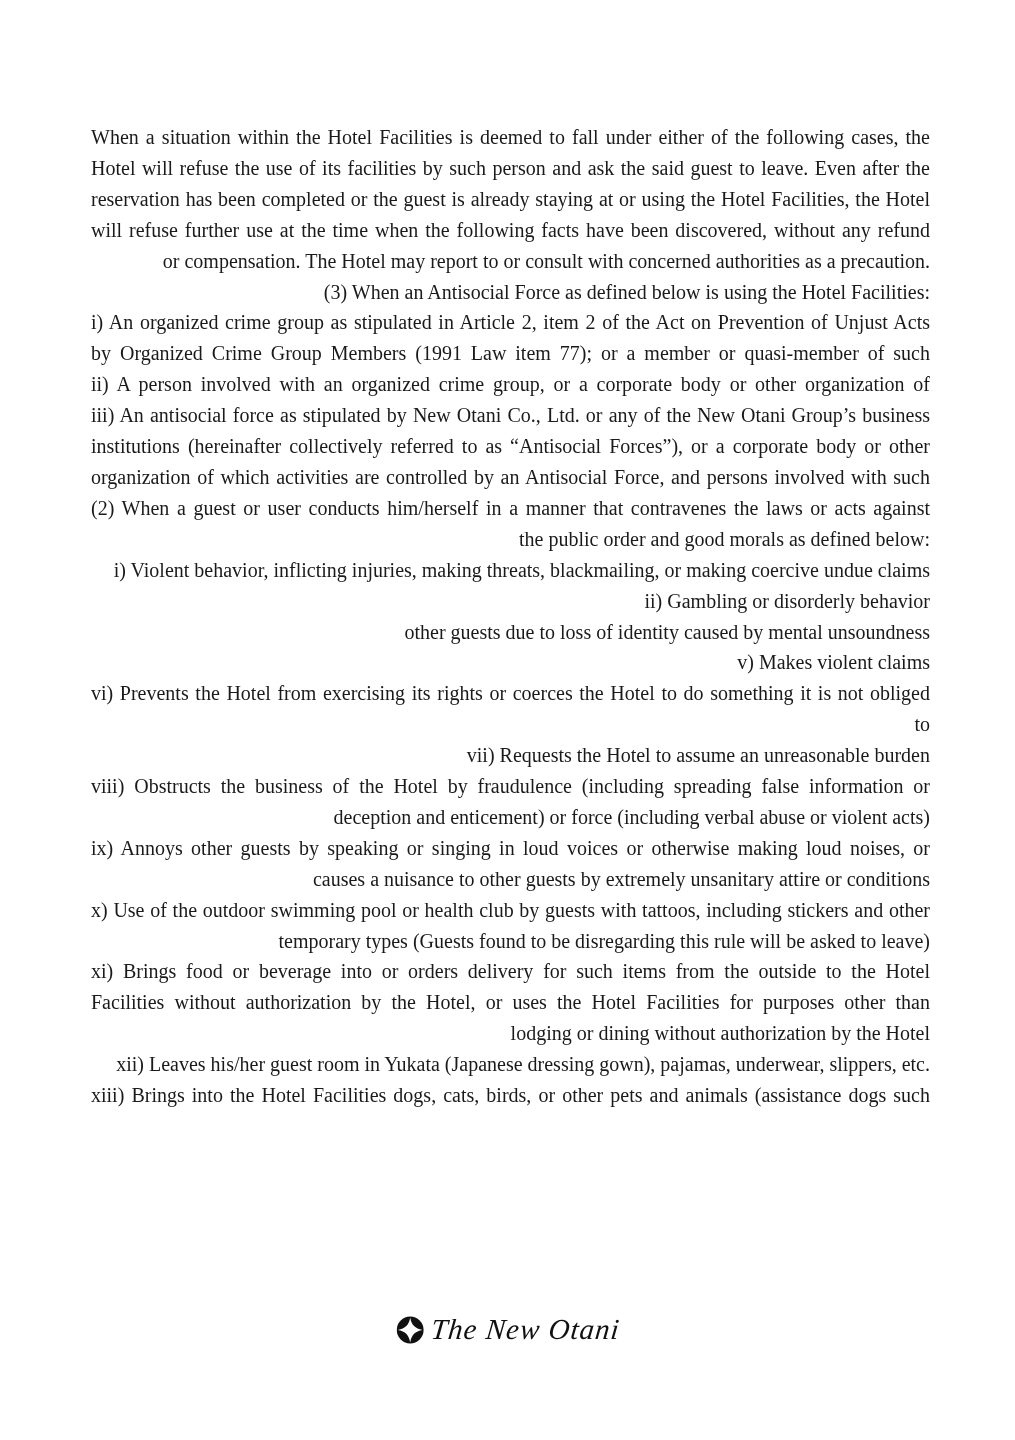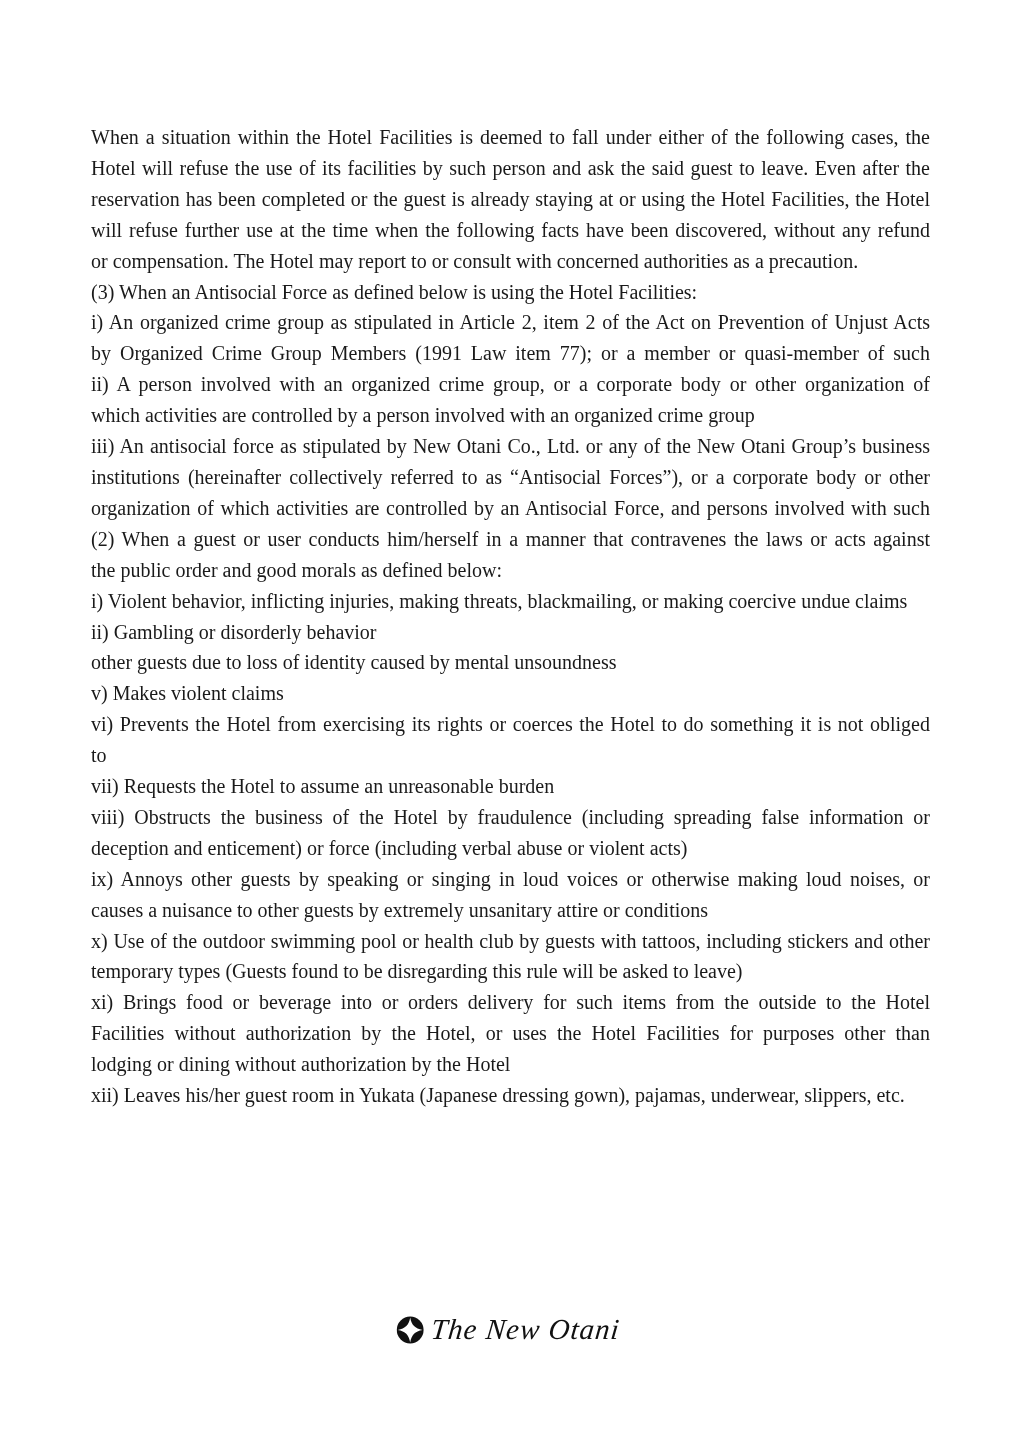--- a/index.html
+++ b/index.html
@@ -22,21 +22,21 @@
     width: 839px;
     color: #1a1a1a;
     font-size: 20px;
     line-height: 30.9px;
   }
   .paragraph {
     margin: 0;
     padding: 0;
   }
   .line {
-    text-align: left;
+    text-align: right;
   }
   .line.justify {
     text-align: justify;
     text-align-last: justify;
   }
   .footer-logo {
     position: absolute;
     top: 1313px;
     left: 50%;
     transform: translateX(-50%);
@@ -75,21 +75,20 @@
       </div>
       <div class="paragraph">
         <div class="line">(3) When an Antisocial Force as defined below is using the Hotel Facilities:</div>
       </div>
       <div class="paragraph">
         <div class="line justify">i) An organized crime group as stipulated in Article 2, item 2 of the Act on Prevention of Unjust Acts</div>
         <div class="line justify">by Organized Crime Group Members (1991 Law item 77); or a member or quasi-member of such</div>
       </div>
       <div class="paragraph">
         <div class="line justify">ii) A person involved with an organized crime group, or a corporate body or other organization of</div>
-        <div class="line">which activities are controlled by a person involved with an organized crime group</div>
       </div>
       <div class="paragraph">
         <div class="line justify">iii) An antisocial force as stipulated by New Otani Co., Ltd. or any of the New Otani Group’s business</div>
         <div class="line justify">institutions (hereinafter collectively referred to as “Antisocial Forces”), or a corporate body or other</div>
         <div class="line justify">organization of which activities are controlled by an Antisocial Force, and persons involved with such</div>
       </div>
       <div class="paragraph">
         <div class="line justify">(2) When a guest or user conducts him/herself in a manner that contravenes the laws or acts against</div>
         <div class="line">the public order and good morals as defined below:</div>
       </div>
@@ -125,20 +124,23 @@
         <div class="line">temporary types (Guests found to be disregarding this rule will be asked to leave)</div>
       </div>
       <div class="paragraph">
         <div class="line justify">xi) Brings food or beverage into or orders delivery for such items from the outside to the Hotel</div>
         <div class="line justify">Facilities without authorization by the Hotel, or uses the Hotel Facilities for purposes other than</div>
         <div class="line">lodging or dining without authorization by the Hotel</div>
       </div>
       <div class="paragraph">
         <div class="line">xii) Leaves his/her guest room in Yukata (Japanese dressing gown), pajamas, underwear, slippers, etc.</div>
       </div>
+      <div class="paragraph">
+        <div class="line justify">xiii) Brings into the Hotel Facilities dogs, cats, birds, or other pets and animals (assistance dogs such</div>
+      </div>
     </div>
 
   <div class="footer-logo">
     <svg class="emblem" viewBox="0 0 28 28" xmlns="http://www.w3.org/2000/svg" aria-hidden="true">
       <circle cx="14" cy="14" r="13.4" fill="#111111"></circle>
       <path d="M14,1.6 C15.4,9.2 18.8,12.6 26.4,14 C18.8,15.4 15.4,18.8 14,26.4 C12.6,18.8 9.2,15.4 1.6,14 C9.2,12.6 12.6,9.2 14,1.6 Z" fill="#ffffff"></path>
       <circle cx="14" cy="14" r="4.6" fill="#ffffff"></circle>
     </svg>
     <span class="logo-script">The New Otani</span>
   </div>

